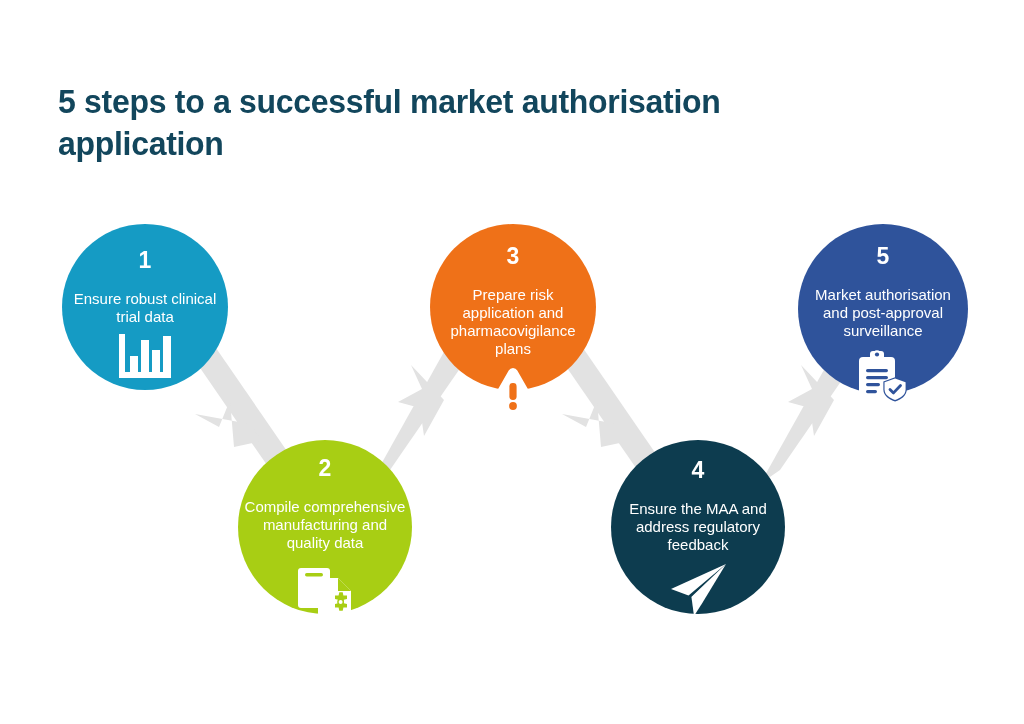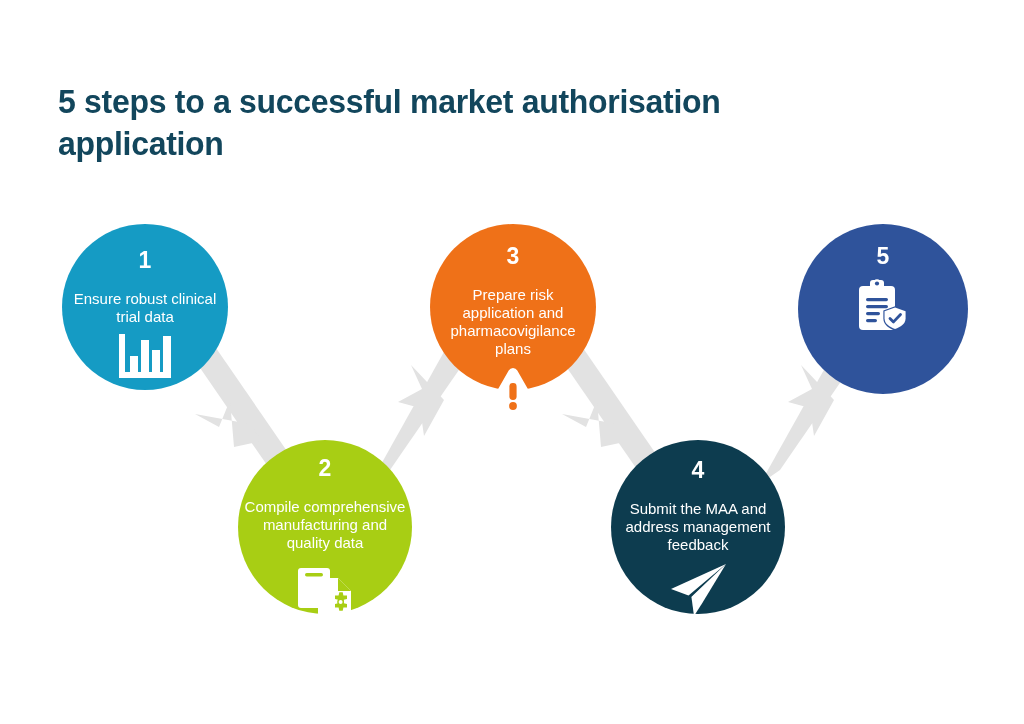--- a/index.html
+++ b/index.html
@@ -156,32 +156,33 @@
         <path d="M27,2 a5,5 0 0 1 4.3,2.5 l20.6,36 a5,5 0 0 1 -4.3,7.5 h-41.2
                  a5,5 0 0 1 -4.3,-7.5 l20.6,-36 a5,5 0 0 1 4.3,-2.5 z" fill="#ffffff"></path>
         <rect x="23.4" y="17" width="7.2" height="17" rx="3.4" fill="#ef7118"></rect>
         <circle cx="27" cy="40" r="3.9" fill="#ef7118"></circle>
       </svg>
     </div>
   </div>
 
   <div class="step" style="left: 611px; top: 440px; width: 174px; height: 174px; padding-top: 18px; background: rgb(13, 60, 79);">
     <div class="step-number">4</div>
-    <div class="step-label">Submit the MAA and address management feedback</div>
+    <div class="step-label">Ensure the MAA and address regulatory feedback</div>
     <div class="step-icon">
       <svg width="62" height="56" viewBox="0 0 62 56">
         <path d="M59,2 L4,27 l17.5,6.5 z" fill="#ffffff"></path>
         <path d="M59,2 L24.5,35.5 l2.5,18.5 8,-12.5 z" fill="#ffffff"></path>
         <path d="M59,2 L25.5,36.5 l-1.2,-1.6 z" fill="#ffffff"></path>
       </svg>
     </div>
   </div>
 
   <div class="step" style="left: 798px; top: 224px; width: 170px; height: 170px; padding-top: 20px; background: rgb(47, 83, 155);">
     <div class="step-number">5</div>
+    <div class="step-label">Market authorisation and post-approval surveillance</div>
     <div class="step-icon">
       <svg width="56" height="56" viewBox="0 0 56 56">
 
         <rect x="4" y="9" width="36" height="44" rx="4" fill="#ffffff"></rect>
 
         <rect x="15" y="3" width="14" height="10" rx="3" fill="#ffffff"></rect>
         <circle cx="22" cy="6.5" r="4.2" fill="#ffffff"></circle>
         <circle cx="22" cy="6.5" r="2.1" fill="#2f539b"></circle>
 
         <rect x="11" y="21" width="22" height="3.2" rx="1.6" fill="#2f539b"></rect>

